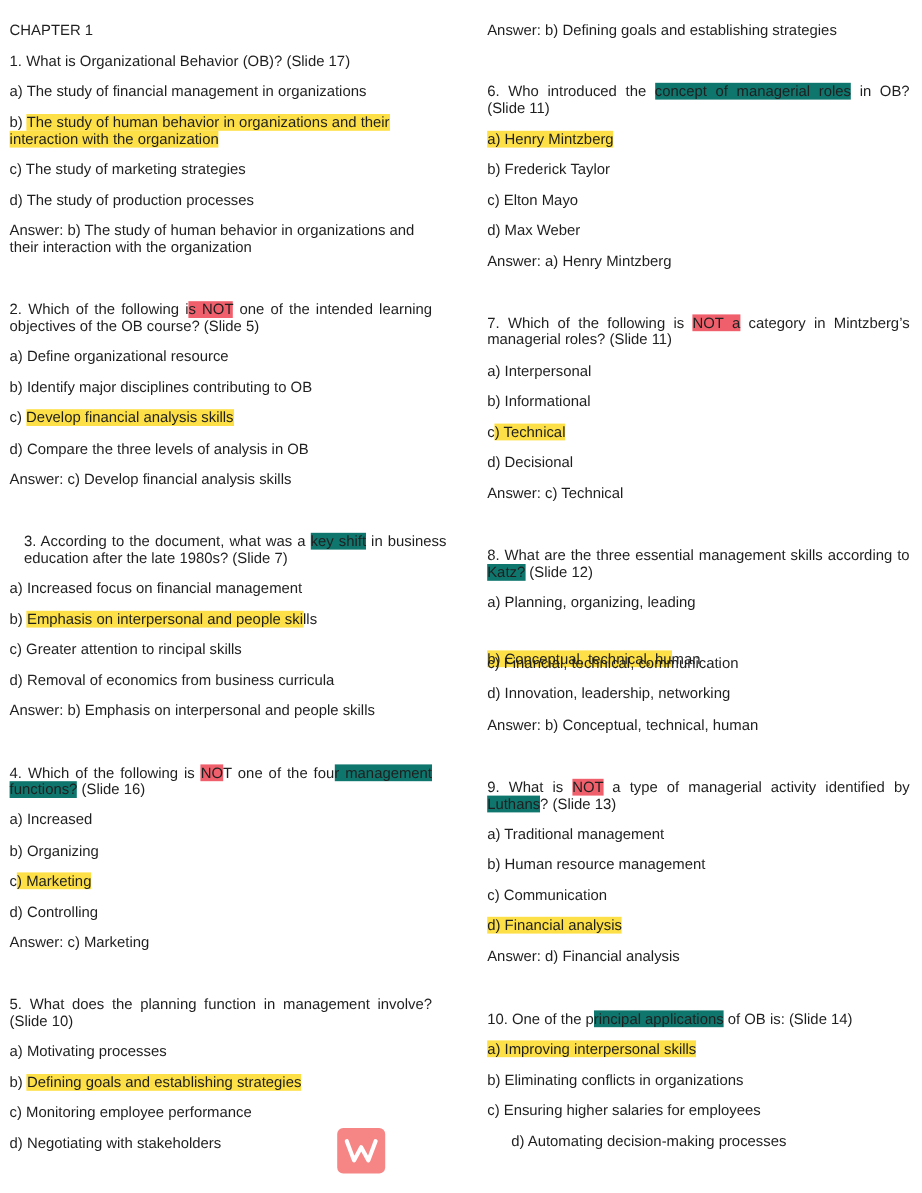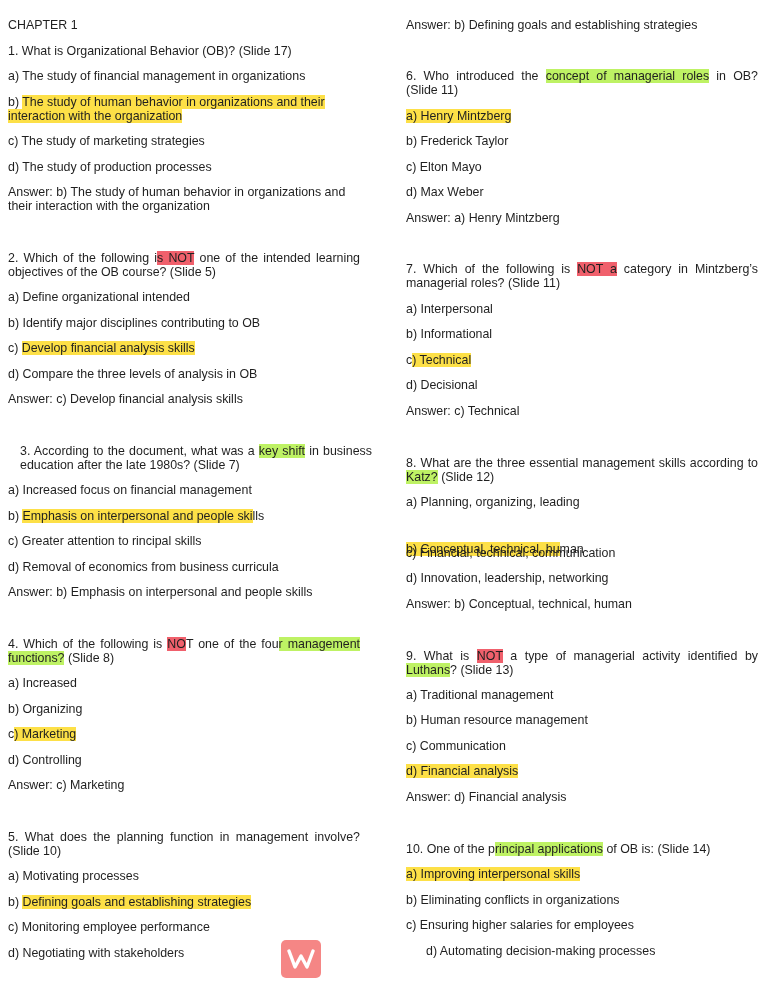--- a/index.html
+++ b/index.html
@@ -4,50 +4,50 @@
   <style>
     html, body { margin:0; padding:0; }
     body { width:768px; height:994px; background:#ffffff; position:relative; overflow:hidden;
       font-family:"Liberation Sans", "DejaVu Sans", sans-serif; color:#1f1f1f; font-size:12.4px; }
     .col { position:absolute; top:0; width:352px; }
     .col.left { left:8px; }
     .col.right { left:406px; }
     .line { position:absolute; left:0; width:352px; line-height:14px; text-align:justify; white-space:normal; }
     .line.nj { text-align:left; }
     .hl-y { background:#fde047; }
-    .hl-g { background:#bef264; }
+    .hl-g { background:#0f766e; }
     .hl-r { background:#f0606c; }
     .watermark { position:absolute; left:281px; top:940px; height:38px; display:flex; align-items:center; }
     .wps-logo { width:40px; height:38px; background:#f47a78; border-radius:5px; display:flex; align-items:center; justify-content:center; opacity:0.9; }
     .wm-text { margin-left:14px; font-size:19px; color:#8a8a8a; font-family:"Liberation Sans", sans-serif; opacity:0.85; }
   </style>
 </head>
 <body>
 
 <div class="col left" id="col-left">
     <div class="line nj" style="top: 18px;">CHAPTER 1</div>
     <div class="line" style="top: 44px;"><span>1. What is Organizational Behavior (OB)? (Slide 17)</span></div>
     <div class="line nj" style="top: 69px;"><span>a) The study of financial management in organizations</span></div>
     <div class="line nj" style="top: 95px;"><span>b) </span><span class="hl-y">The study of human behavior in organizations and their interaction with the organization</span></div>
     <div class="line nj" style="top: 134px;"><span>c) The study of marketing strategies</span></div>
     <div class="line nj" style="top: 160px;"><span>d) The study of production processes</span></div>
     <div class="line nj" style="top: 185px;">Answer: b) The study of human behavior in organizations and their interaction with the organization</div>
     <div class="line" style="top: 251px;"><span>2. Which of the following i</span><span class="hl-r">s NOT</span><span> one of the intended learning objectives of the OB course? (Slide 5)</span></div>
-    <div class="line nj" style="top: 290px;"><span>a) Define organizational intended</span></div>
+    <div class="line nj" style="top: 290px;"><span>a) Define organizational resource</span></div>
     <div class="line nj" style="top: 316px;"><span>b) Identify major disciplines contributing to OB</span></div>
     <div class="line nj" style="top: 341px;"><span>c) </span><span class="hl-y">Develop financial analysis skills</span></div>
     <div class="line nj" style="top: 367px;"><span>d) Compare the three levels of analysis in OB</span></div>
     <div class="line nj" style="top: 392px;">Answer: c) Develop financial analysis skills</div>
     <div class="line" style="top: 444px; margin-left: 12px;"><span>3. According to the document, what was a </span><span class="hl-g">key shift</span><span> in business education after the late 1980s? (Slide 7)</span></div>
     <div class="line nj" style="top: 483px;"><span>a) Increased focus on financial management</span></div>
     <div class="line nj" style="top: 509px;"><span>b) </span><span class="hl-y">Emphasis on interpersonal and people ski</span><span>lls</span></div>
     <div class="line nj" style="top: 534px;"><span>c) Greater attention to rincipal skills</span></div>
     <div class="line nj" style="top: 560px;"><span>d) Removal of economics from business curricula</span></div>
     <div class="line nj" style="top: 585px;">Answer: b) Emphasis on interpersonal and people skills</div>
-    <div class="line" style="top: 637px;"><span>4. Which of the following is </span><span class="hl-r">NO</span><span>T one of the fou</span><span class="hl-g">r management functions?</span><span> (Slide 8)</span></div>
+    <div class="line" style="top: 637px;"><span>4. Which of the following is </span><span class="hl-r">NO</span><span>T one of the fou</span><span class="hl-g">r management functions?</span><span> (Slide 16)</span></div>
     <div class="line nj" style="top: 676px;"><span>a) Increased</span></div>
     <div class="line nj" style="top: 702px;"><span>b) Organizing</span></div>
     <div class="line nj" style="top: 727px;"><span>c</span><span class="hl-y">) Marketing</span></div>
     <div class="line nj" style="top: 753px;"><span>d) Controlling</span></div>
     <div class="line nj" style="top: 778px;">Answer: c) Marketing</div>
     <div class="line" style="top: 830px;"><span>5. What does the planning function in management involve? (Slide 10)</span></div>
     <div class="line nj" style="top: 869px;"><span>a) Motivating processes</span></div>
     <div class="line nj" style="top: 895px;"><span>b) </span><span class="hl-y">Defining goals and establishing strategies</span></div>
     <div class="line nj" style="top: 920px;"><span>c) Monitoring employee performance</span></div>
     <div class="line nj" style="top: 946px;"><span>d) Negotiating with stakeholders</span></div>

